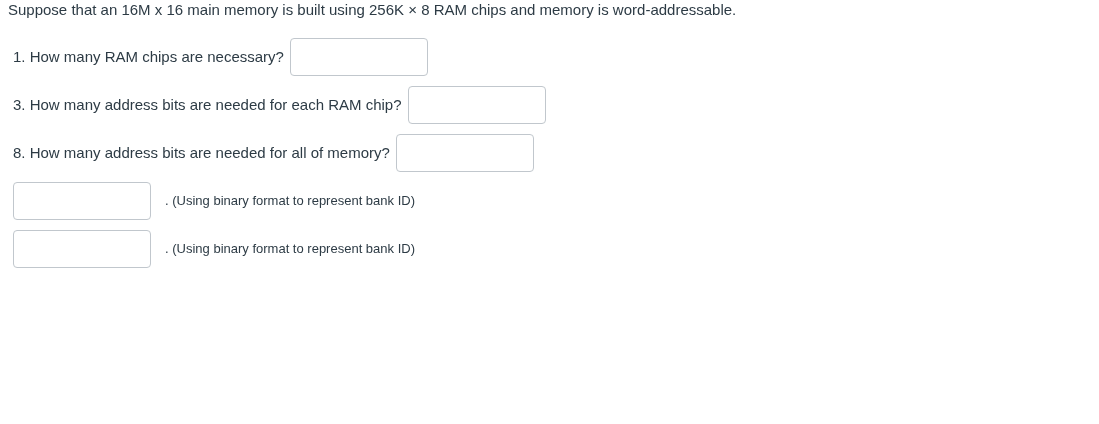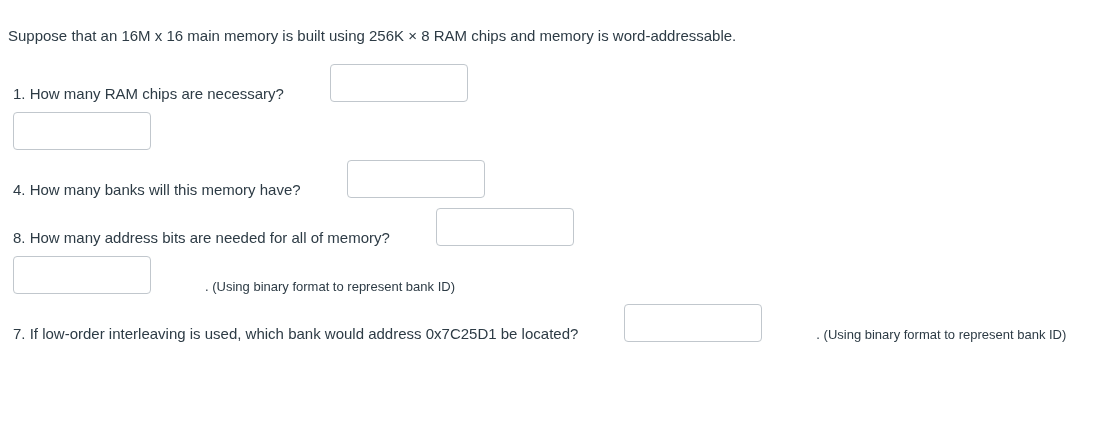--- a/index.html
+++ b/index.html
@@ -9,35 +9,34 @@
   }
   body {
     width: 1099px;
     height: 424px;
     overflow: hidden;
     font-family: "Liberation Sans", "DejaVu Sans", sans-serif;
     color: #2d3b45;
   }
   .intro {
     margin: 0;
-    padding: 26px 0 0 8px;
+    padding: 0 0 0 8px;
     font-size: 15px;
     line-height: 1.3;
     white-space: nowrap;
   }
   .rows {
     padding-left: 13px;
   }
   .row {
     display: flex;
-    align-items: flex-end;
+    align-items: center;
     height: 38px;
     margin-top: 10px;
     white-space: nowrap;
-    gap: 40px;
   }
   .row:first-child {
     margin-top: 18px;
   }
   .qlabel {
     font-size: 15px;
     margin-right: 6px;
   }
   input.answer {
     box-sizing: border-box;
@@ -67,41 +66,36 @@
   <div class="rows">
 
     <div class="row">
       <span class="qlabel">1. How many RAM chips are necessary?</span>
       <input type="text" class="answer" value="" style="">
       <span class="suffix"></span>
     </div>
 
 
     <div class="row">
+      <span class="qlabel">3. How many address bits are needed for each RAM chip?</span>
       <input type="text" class="answer" value="" style="">
       <span class="suffix"></span>
     </div>
 
-    <div class="row">
-      <span class="qlabel">4. How many banks will this memory have?</span>
-      <input type="text" class="answer" value="" style="">
-      <span class="suffix"></span>
-    </div>
 
     <div class="row">
       <span class="qlabel">8. How many address bits are needed for all of memory?</span>
       <input type="text" class="answer" value="" style="">
       <span class="suffix"></span>
     </div>
 
     <div class="row">
       <input type="text" class="answer" value="" style="">
       <span class="suffix">. (Using binary format to represent bank ID)</span>
     </div>
 
     <div class="row">
-      <span class="qlabel">7. If low-order interleaving is used, which bank would address 0x7C25D1 be located?</span>
       <input type="text" class="answer" value="" style="">
       <span class="suffix">. (Using binary format to represent bank ID)</span>
     </div>
 
   </div>
 </div>
 
 </body></html>

